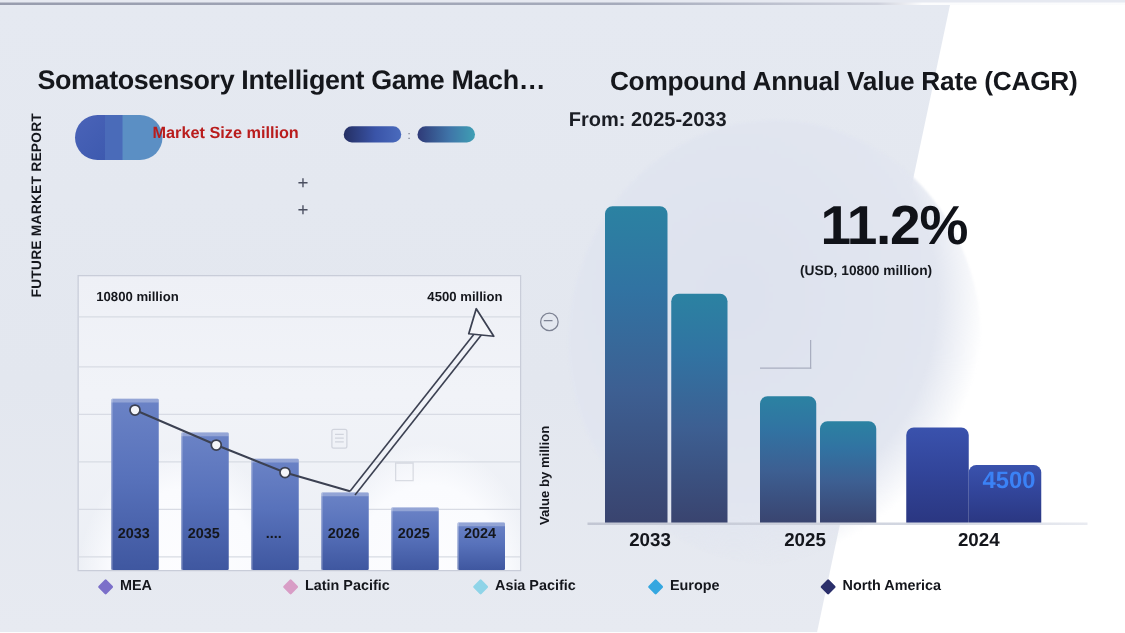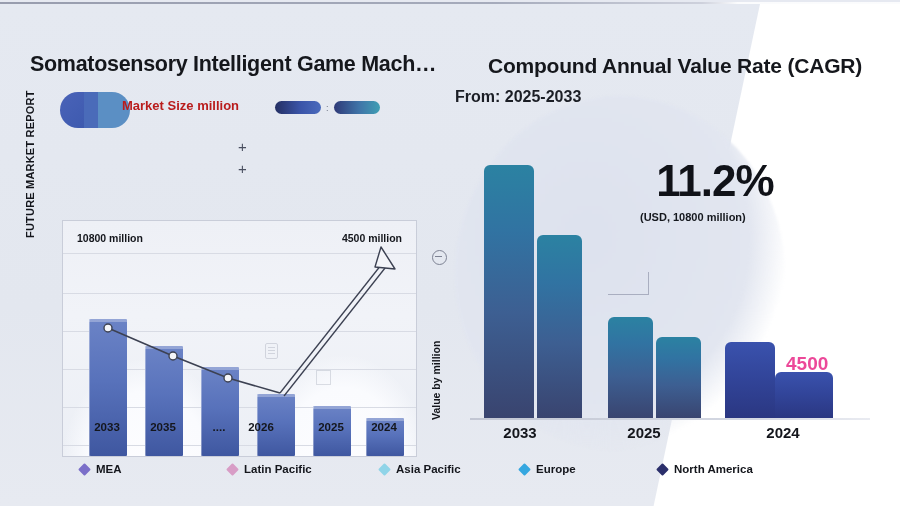--- a/index.html
+++ b/index.html
@@ -109,21 +109,21 @@
   .chart-right{position:absolute;left:470px;top:150px;width:400px;height:270px;}
   .rbar{position:absolute;bottom:0;border-radius:6px 6px 0 0;
     background:linear-gradient(180deg,#2b82a2 0%,#3173a2 26%,#3d5f92 58%,#39436e 100%);}
   .rbar.navy{background:linear-gradient(180deg,#3a52ad 0%,#32459a 45%,#2a3680 100%);}
   .rbase{position:absolute;left:470px;top:418px;width:400px;height:2px;background:linear-gradient(90deg,#c2c6d3,#d4d8e2 70%,#e9ebf1);}
   .rxlab{position:absolute;top:424px;font-size:15px;font-weight:bold;color:#14161c;text-align:center;}
   .cagr{position:absolute;left:600px;top:159px;width:230px;text-align:center;
     font-size:44px;font-weight:bold;letter-spacing:-1px;color:#101218;line-height:1;}
   .cagr-sub{position:absolute;left:640px;top:211px;width:230px;text-align:left;
     font-size:11px;font-weight:bold;color:#15181e;}
-  .valuelbl{position:absolute;left:786px;top:353px;font-size:19px;font-weight:bold;color:#ec4899;}
+  .valuelbl{position:absolute;left:786px;top:374px;font-size:19px;font-weight:bold;color:#3b82f6;}
   .bracket{position:absolute;left:608px;top:272px;width:40px;height:22px;
     border-left:0;border-bottom:1.5px solid #a9aec0;border-right:1.5px solid #a9aec0;}
 
   
   .legend{position:absolute;left:80px;top:463px;width:790px;height:26px;}
   .lg-item{position:absolute;display:flex;align-items:center;gap:7px;font-size:11.5px;font-weight:bold;color:#14161c;white-space:nowrap;}
   .dia{width:9px;height:9px;transform:rotate(45deg);border-radius:1px;}
 </style>
 </head>
 <body>
@@ -188,21 +188,21 @@
     <div class="axis-lbl-r">4500 million</div>
   </div>
 
   <div class="ghost g1"></div>
   <div class="ghost g2"></div>
 
   <div class="xlab-row">
     <div class="xlab" style="left:22px;width:46px">2033</div>
     <div class="xlab" style="left:78px;width:46px">2035</div>
     <div class="xlab" style="left:134px;width:46px">....</div>
-    <div class="xlab" style="left:176px;width:46px">2026</div>
+    <div class="xlab" style="left:190px;width:46px">2026</div>
     <div class="xlab" style="left:246px;width:46px">2025</div>
     <div class="xlab" style="left:299px;width:46px">2024</div>
   </div>
 
   <div class="minus-icon"></div>
   <div class="ylabel-right">Value by million</div>
 
   <div class="chart-right">
     <div class="rbar" style="left:14px;width:50px;height:255px"></div>
     <div class="rbar" style="left:67px;width:45px;height:185px"></div>

